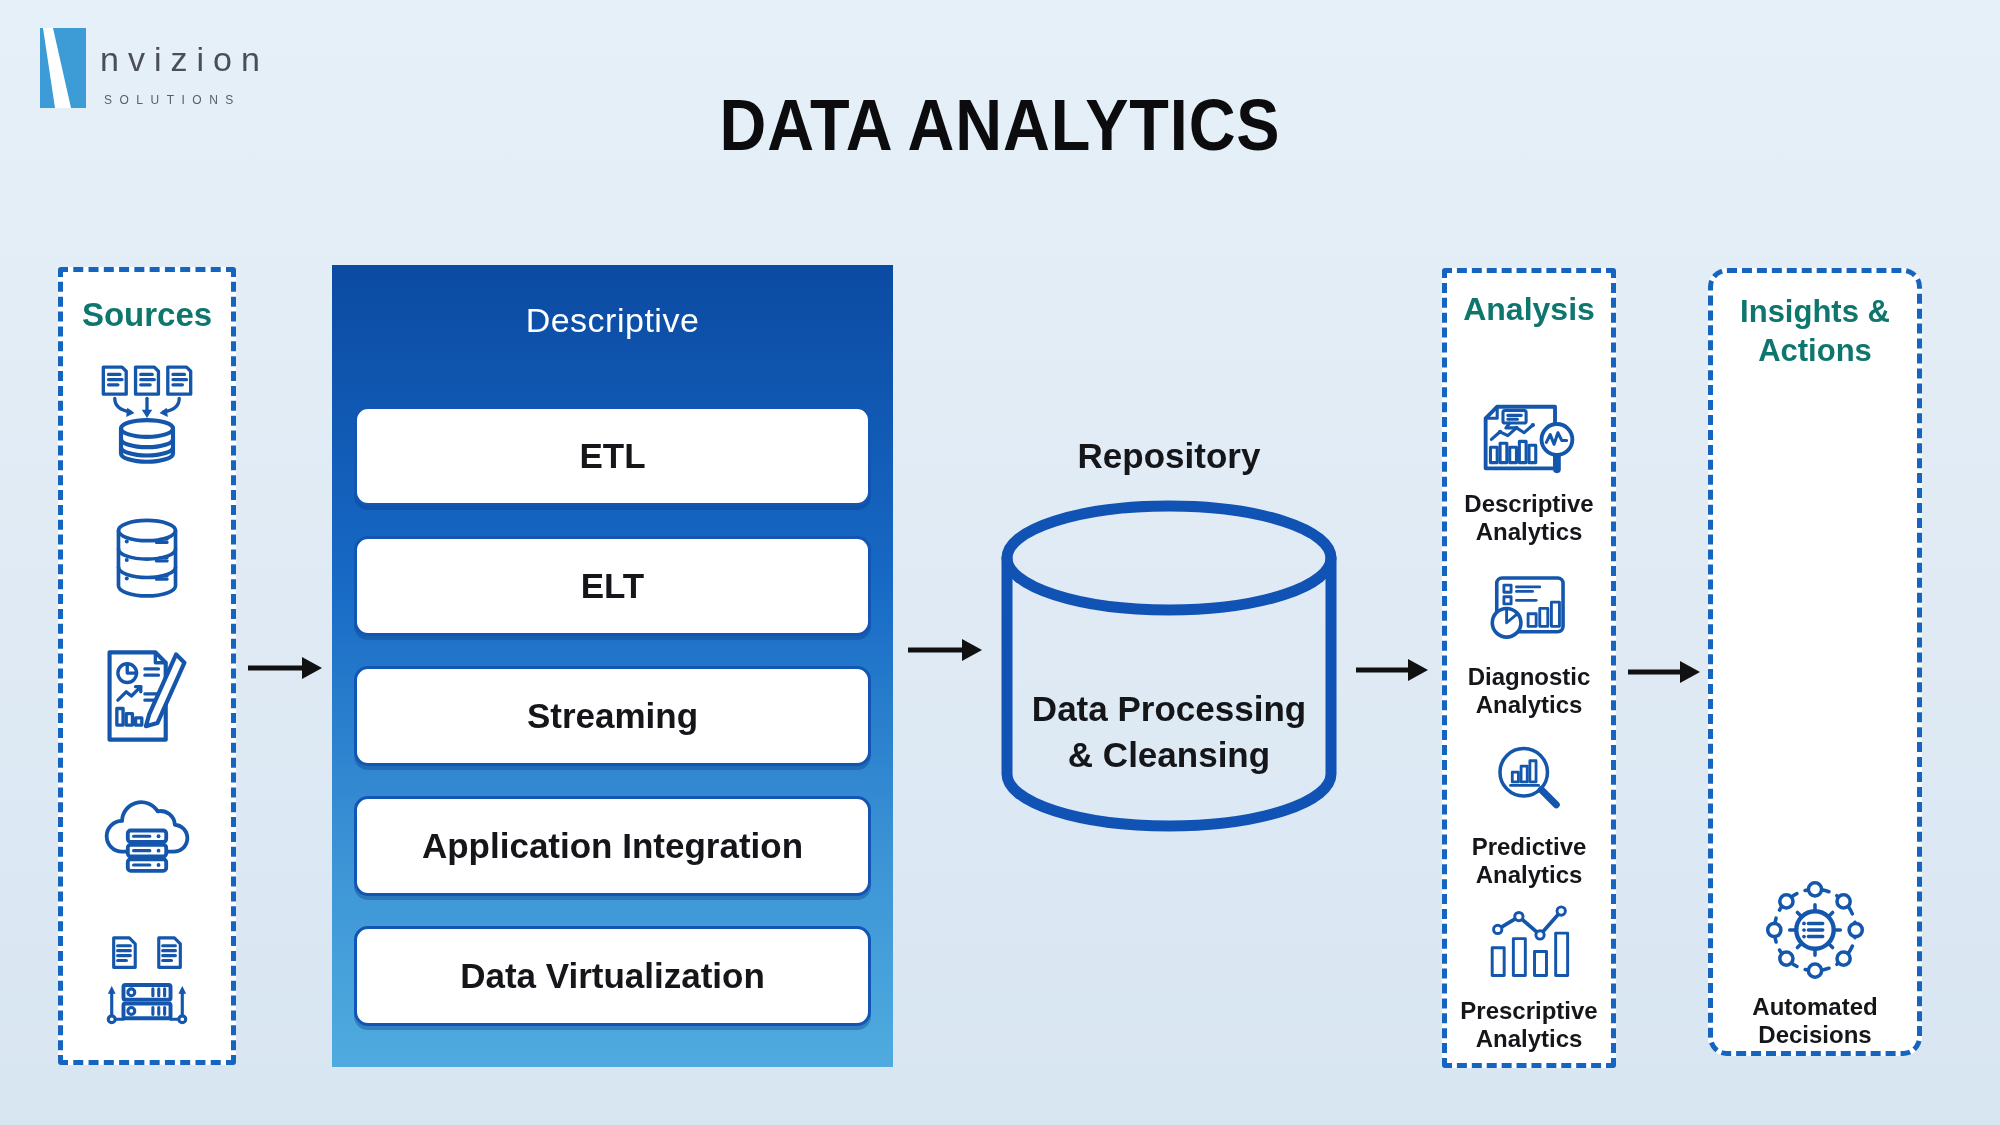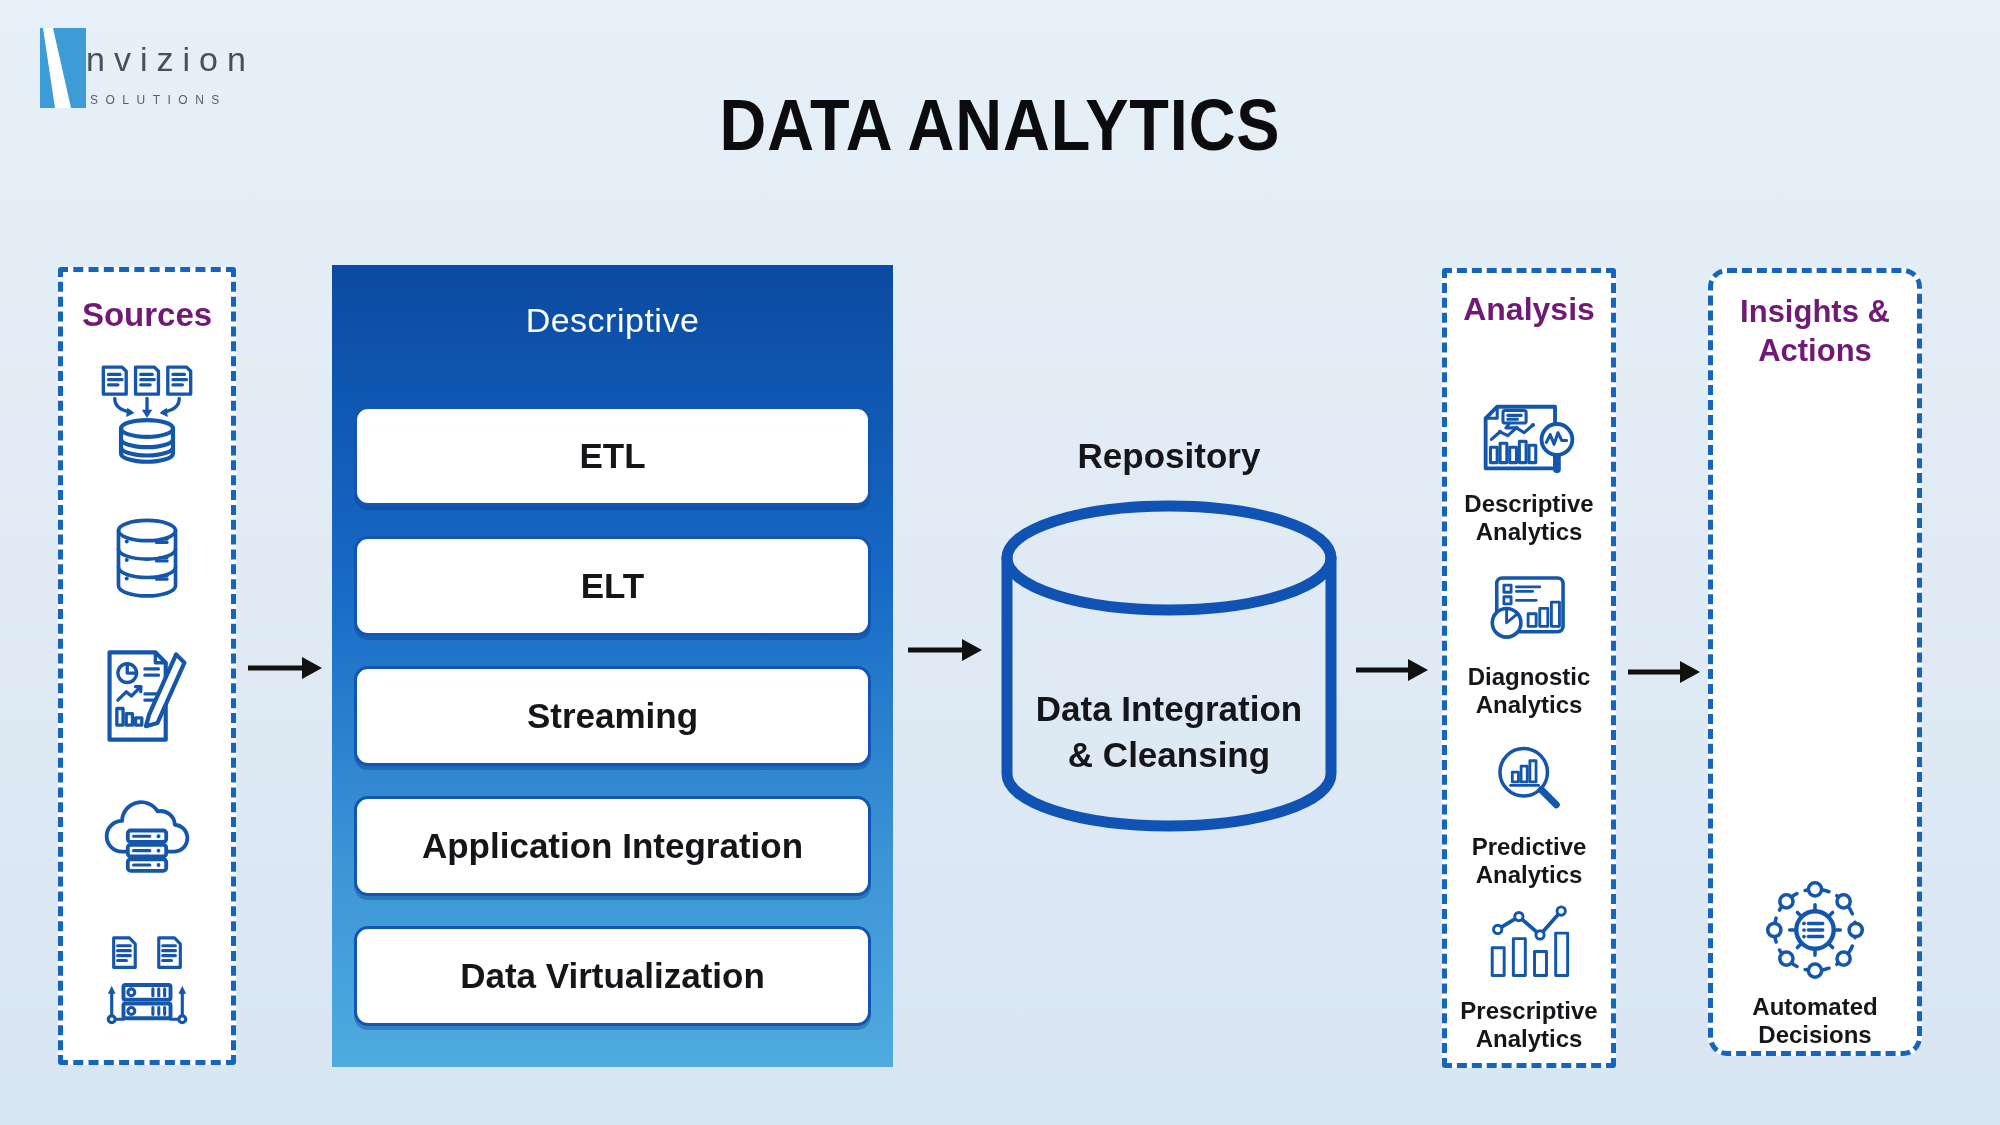--- a/index.html
+++ b/index.html
@@ -1,33 +1,33 @@
 <!DOCTYPE html>
 <html><head>
 <meta charset="utf-8">
 <style>
   html,body{margin:0;padding:0;}
   body{font-family:"Liberation Sans","DejaVu Sans",sans-serif;background:#dfeaf4;}
   .stage{position:relative;width:2000px;height:1125px;overflow:hidden;
          background:linear-gradient(180deg,#e6f0f8 0%,#dfeaf4 55%,#d8e6f2 100%);}
 
   
-  .logo{position:absolute;left:40px;top:28px;display:flex;align-items:flex-start;}
+  .logo{position:absolute;left:40px;top:28px;display:flex;align-items:flex-start;gap:14px;}
   .logo-text{display:flex;flex-direction:column;margin-top:14px;}
   .logo-name{font-size:34px;font-weight:500;color:#4b4e57;letter-spacing:9px;line-height:1;}
   .logo-sub{font-size:12px;font-weight:400;color:#5a5d66;letter-spacing:7.5px;margin-top:17px;margin-left:4px;}
 
   
   .page-title{position:absolute;left:0;right:0;top:84px;text-align:center;
               font-size:72px;font-weight:800;color:#0c0c0e;letter-spacing:1px;
               transform:scaleX(.9);}
 
   
   .dashed-box{position:absolute;background:#ffffff;border:5px dashed #1565c0;border-radius:3px;box-sizing:border-box;}
-  .section-title{text-align:center;font-weight:600;color:#701a75;}
+  .section-title{text-align:center;font-weight:600;color:#0f766e;}
 
   
   .sources{left:58px;top:267px;width:178px;height:798px;}
   .sources .section-title{margin-top:24px;font-size:33px;}
   .src-ic{position:absolute;left:50%;transform:translateX(-50%);}
 
   
   .integration{position:absolute;left:332px;top:265px;width:561px;height:802px;
                background:linear-gradient(180deg,#0b4aa2 0%,#1668c4 38%,#3d95d6 75%,#4fabdf 100%);}
   .integration-title{position:absolute;left:0;right:0;top:36px;text-align:center;
@@ -205,21 +205,21 @@
     <line x1="2" y1="14" x2="58" y2="14" stroke="#111111" stroke-width="5"></line>
     <polygon points="56,3 76,14 56,25" fill="#111111"></polygon>
   </svg>
 
   <div class="repo-title">Repository</div>
   <svg class="repo-cyl" width="346" height="345" viewBox="0 0 346 345">
     <ellipse cx="173" cy="62" rx="162" ry="52" fill="none" stroke="#1153b4" stroke-width="11"></ellipse>
     <path d="M11,62 V278 a162,52 0 0 0 324,0 V62" fill="none" stroke="#1153b4" stroke-width="11" stroke-linecap="round"></path>
   </svg>
   <div class="repo-label">
-    <div>Data Integration</div>
+    <div>Data Processing</div>
     <div>&amp; Cleansing</div>
   </div>
 
   <svg class="arrow" style="left:1354px;top:656px" width="74" height="28">
     <line x1="2" y1="14" x2="56" y2="14" stroke="#111111" stroke-width="5"></line>
     <polygon points="54,3 74,14 54,25" fill="#111111"></polygon>
   </svg>
 
   <div class="dashed-box analysis">
     <div class="section-title">Analysis</div>

